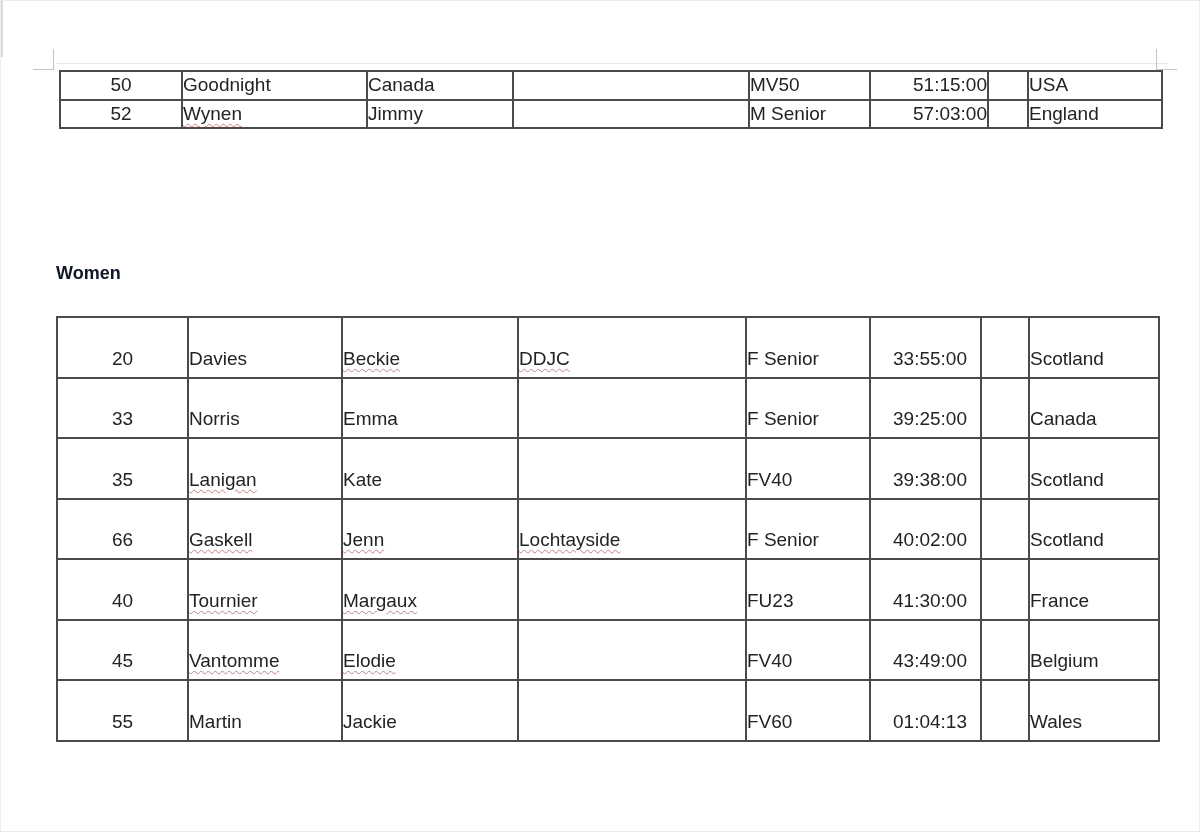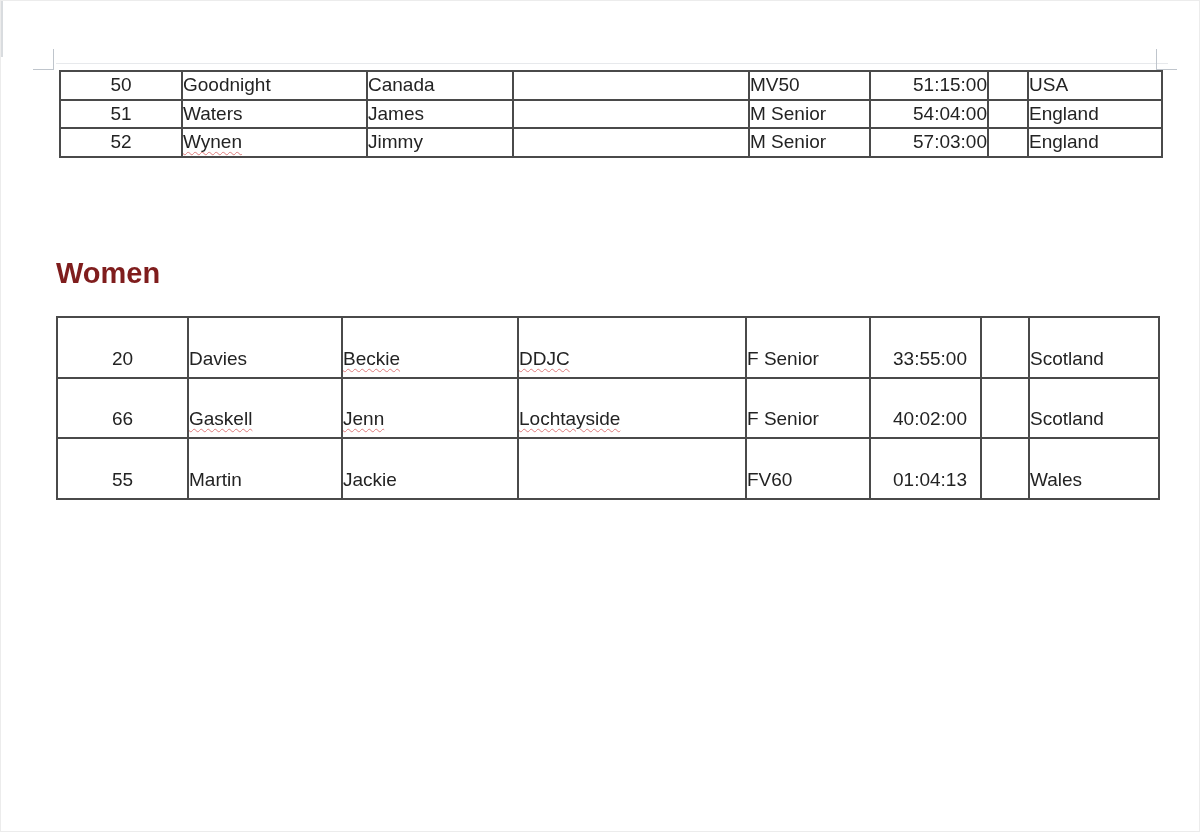--- a/index.html
+++ b/index.html
@@ -39,21 +39,21 @@
   .sp{
     text-decoration-line:underline;
     text-decoration-style:wavy;
     text-decoration-color:var(--sp-color,#dd7d7d);
     text-decoration-thickness:1px;
     text-underline-offset:3px;
   }
 
   h2.section-heading{
     position:absolute;left:55px;top:256px;margin:0;
-    font-size:29px;line-height:32px;font-weight:700;color:#7f1d1d;
+    font-size:18px;line-height:32px;font-weight:700;color:#0f172a;
   }
 </style>
 </head>
 <body>
 
 <div class="page">
   <div class="edge-strip"></div>
   <div class="boundary-line"></div>
   <div class="corner tl"></div>
   <div class="corner tr"></div>
@@ -72,30 +72,20 @@
     <tbody id="men-body">
         <tr>
           <td class="col-number"><span>50</span></td>
           <td class="col-surname"><span>Goodnight</span></td>
           <td class="col-first_name"><span>Canada</span></td>
           <td class="col-club"><span></span></td>
           <td class="col-category"><span>MV50</span></td>
           <td class="col-time"><span>51:15:00</span></td>
           <td class="col-blank"><span></span></td>
           <td class="col-country"><span>USA</span></td>
-        </tr>
-        <tr>
-          <td class="col-number"><span>51</span></td>
-          <td class="col-surname"><span>Waters</span></td>
-          <td class="col-first_name"><span>James</span></td>
-          <td class="col-club"><span></span></td>
-          <td class="col-category"><span>M Senior</span></td>
-          <td class="col-time"><span>54:04:00</span></td>
-          <td class="col-blank"><span></span></td>
-          <td class="col-country"><span>England</span></td>
         </tr>
         <tr>
           <td class="col-number"><span>52</span></td>
           <td class="col-surname"><span class="sp">Wynen</span></td>
           <td class="col-first_name"><span>Jimmy</span></td>
           <td class="col-club"><span></span></td>
           <td class="col-category"><span>M Senior</span></td>
           <td class="col-time"><span>57:03:00</span></td>
           <td class="col-blank"><span></span></td>
           <td class="col-country"><span>England</span></td>
@@ -121,28 +111,68 @@
           <td class="col-number"><span>20</span></td>
           <td class="col-surname"><span>Davies</span></td>
           <td class="col-first_name"><span class="sp">Beckie</span></td>
           <td class="col-club"><span class="sp">DDJC</span></td>
           <td class="col-category"><span>F Senior</span></td>
           <td class="col-time"><span class="time-wrap">33:55:00</span></td>
           <td class="col-blank"><span></span></td>
           <td class="col-country"><span>Scotland</span></td>
         </tr>
         <tr>
+          <td class="col-number"><span>33</span></td>
+          <td class="col-surname"><span>Norris</span></td>
+          <td class="col-first_name"><span>Emma</span></td>
+          <td class="col-club"><span></span></td>
+          <td class="col-category"><span>F Senior</span></td>
+          <td class="col-time"><span class="time-wrap">39:25:00</span></td>
+          <td class="col-blank"><span></span></td>
+          <td class="col-country"><span>Canada</span></td>
+        </tr>
+        <tr>
+          <td class="col-number"><span>35</span></td>
+          <td class="col-surname"><span class="sp">Lanigan</span></td>
+          <td class="col-first_name"><span>Kate</span></td>
+          <td class="col-club"><span></span></td>
+          <td class="col-category"><span>FV40</span></td>
+          <td class="col-time"><span class="time-wrap">39:38:00</span></td>
+          <td class="col-blank"><span></span></td>
+          <td class="col-country"><span>Scotland</span></td>
+        </tr>
+        <tr>
           <td class="col-number"><span>66</span></td>
           <td class="col-surname"><span class="sp">Gaskell</span></td>
           <td class="col-first_name"><span class="sp">Jenn</span></td>
           <td class="col-club"><span class="sp">Lochtayside</span></td>
           <td class="col-category"><span>F Senior</span></td>
           <td class="col-time"><span class="time-wrap">40:02:00</span></td>
           <td class="col-blank"><span></span></td>
           <td class="col-country"><span>Scotland</span></td>
+        </tr>
+        <tr>
+          <td class="col-number"><span>40</span></td>
+          <td class="col-surname"><span class="sp">Tournier</span></td>
+          <td class="col-first_name"><span class="sp">Margaux</span></td>
+          <td class="col-club"><span></span></td>
+          <td class="col-category"><span>FU23</span></td>
+          <td class="col-time"><span class="time-wrap">41:30:00</span></td>
+          <td class="col-blank"><span></span></td>
+          <td class="col-country"><span>France</span></td>
+        </tr>
+        <tr>
+          <td class="col-number"><span>45</span></td>
+          <td class="col-surname"><span class="sp">Vantomme</span></td>
+          <td class="col-first_name"><span class="sp">Elodie</span></td>
+          <td class="col-club"><span></span></td>
+          <td class="col-category"><span>FV40</span></td>
+          <td class="col-time"><span class="time-wrap">43:49:00</span></td>
+          <td class="col-blank"><span></span></td>
+          <td class="col-country"><span>Belgium</span></td>
         </tr>
         <tr>
           <td class="col-number"><span>55</span></td>
           <td class="col-surname"><span>Martin</span></td>
           <td class="col-first_name"><span>Jackie</span></td>
           <td class="col-club"><span></span></td>
           <td class="col-category"><span>FV60</span></td>
           <td class="col-time"><span class="time-wrap">01:04:13</span></td>
           <td class="col-blank"><span></span></td>
           <td class="col-country"><span>Wales</span></td>

